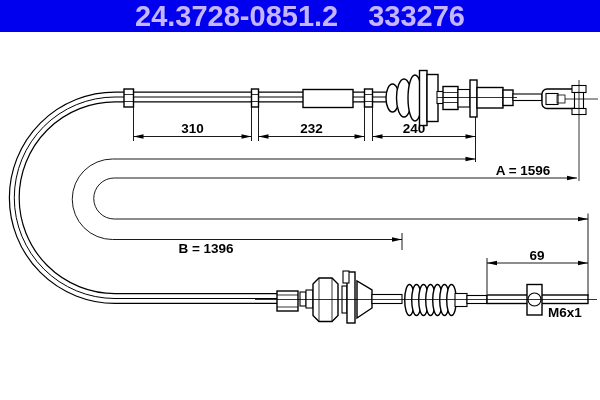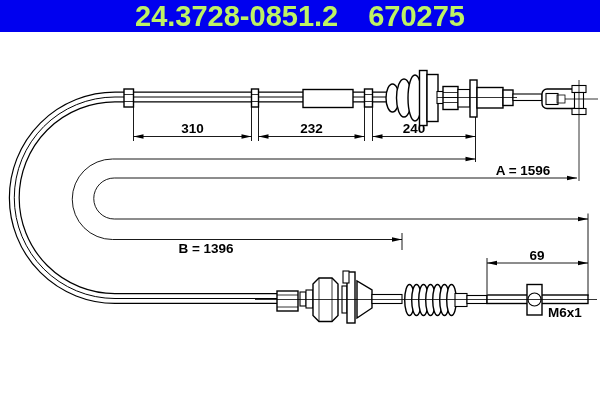--- a/index.html
+++ b/index.html
@@ -1,36 +1,36 @@
 <!DOCTYPE html>
 <html><head>
 <meta charset="utf-8">
 <style>
   html,body{margin:0;padding:0;background:#fff;}
   #stage{position:relative;width:600px;height:400px;background:#ffffff;overflow:hidden;
          font-family:"Liberation Sans",sans-serif;}
   #header{position:absolute;left:0;top:0;width:600px;height:32px;
           display:flex;align-items:center;justify-content:center;gap:30px;}
-  #header span{color:#bef264;font-weight:bold;font-size:29px;letter-spacing:0px;line-height:32px;white-space:nowrap;}
+  #header span{color:#c4b5fd;font-weight:bold;font-size:29px;letter-spacing:0px;line-height:32px;white-space:nowrap;}
   #drawing{position:absolute;left:0;top:0;width:600px;height:400px;}
   svg text{font-family:"Liberation Sans",sans-serif;font-weight:bold;fill:#000;}
   .dimtxt{font-size:13.5px;}
   .part{fill:#fff;stroke:#000;stroke-width:1.4;}
   .thin{fill:#fff;stroke:#000;stroke-width:1.1;}
   .dl{stroke:#000;stroke-width:0.9;fill:none;}
   .cl{stroke:#000;stroke-width:0.8;fill:none;}
   .ah{fill:#000;stroke:none;}
 </style>
 </head>
 <body>
 
 <div id="stage">
   <div id="header" style="background:#0000ef;">
     <span>24.3728-0851.2</span>
-    <span>670275</span>
+    <span>333276</span>
   </div>
 
   <svg id="drawing" viewBox="0 0 600 400" xmlns="http://www.w3.org/2000/svg">
 
     <g>
       <path d="M 390,97 H 115 A 100.75,100.75 0 0 0 115,298.5 H 277" fill="none" stroke="#000" stroke-width="11"></path>
       <path d="M 390,97 H 115 A 100.75,100.75 0 0 0 115,298.5 H 277" fill="none" stroke="#fff" stroke-width="8.6"></path>
       <path d="M 390,97 H 115 A 100.75,100.75 0 0 0 115,298.5 H 277" fill="none" stroke="#000" stroke-width="1"></path>
     </g>
 

